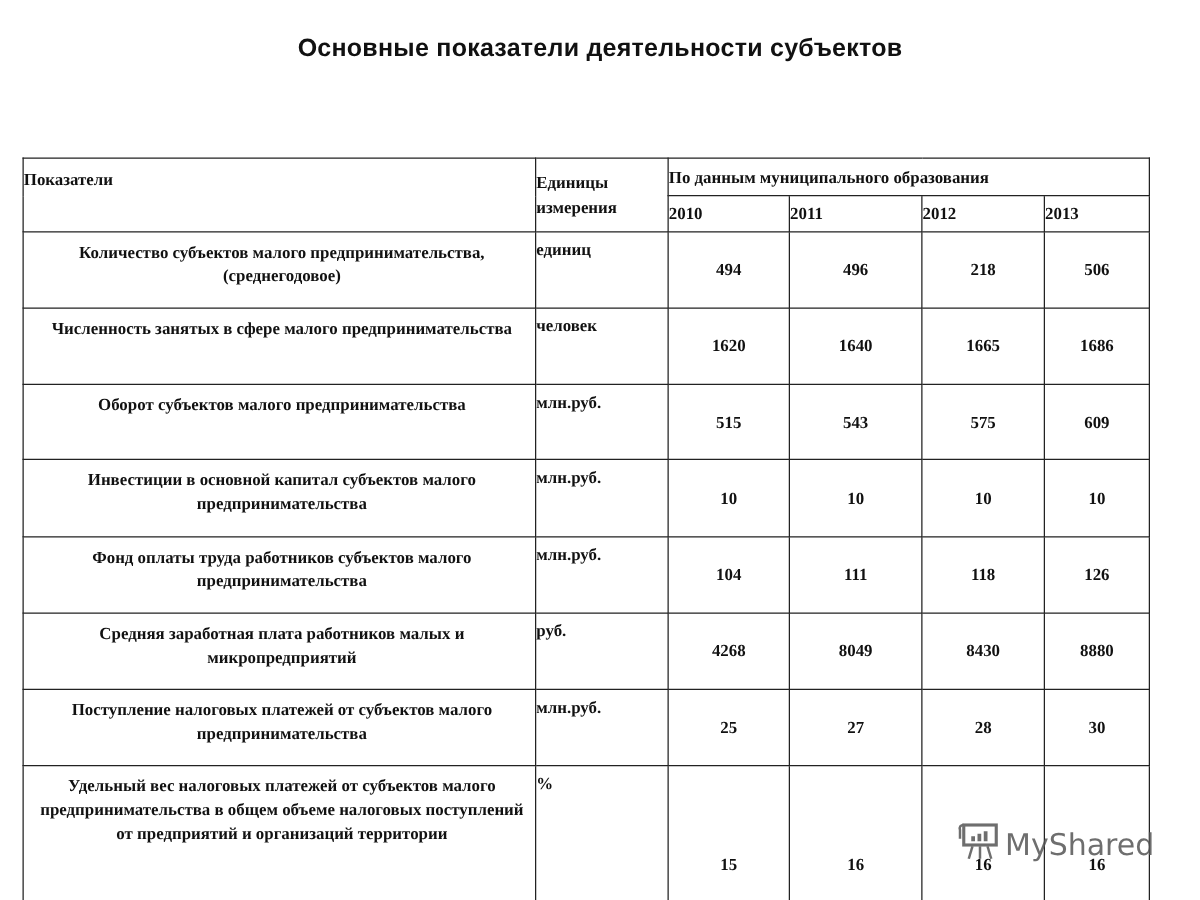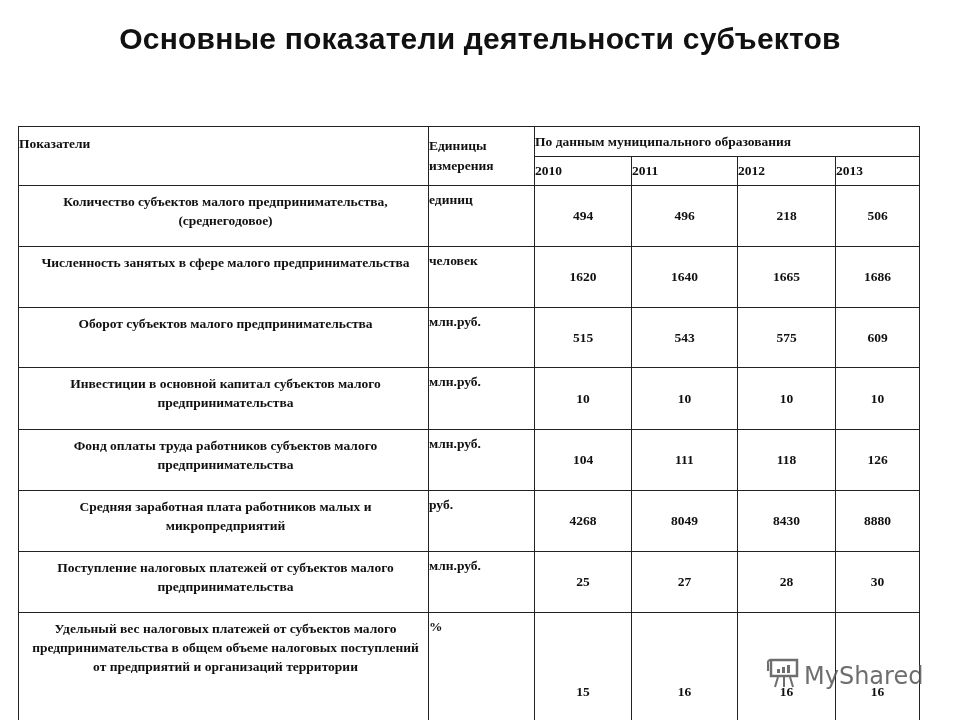--- a/index.html
+++ b/index.html
@@ -2,21 +2,21 @@
 <html><head>
 <meta charset="utf-8">
 <style>
   html, body { margin: 0; padding: 0; }
   body {
     width: 960px; height: 720px; background: #ffffff; position: relative; overflow: hidden;
     font-family: "Liberation Serif", serif; color: #111;
   }
   .title {
     position: absolute; left: 0; top: 18px; width: 960px; text-align: center;
-    font-family: "Liberation Sans", sans-serif; font-weight: bold; font-size: 30px;
+    font-family: "Liberation Sans", sans-serif; font-weight: bold; font-size: 20px;
     line-height: 42px; color: #111; letter-spacing: 0.2px;
   }
   .title span { display: block; }
   table.main {
     position: absolute; left: 18px; top: 126px; width: 901px;
     border-collapse: collapse; table-layout: fixed;
   }
   table.main td, table.main th {
     border: 1.5px solid #222; padding: 0; font-weight: bold; font-size: 13.5px;
   }

